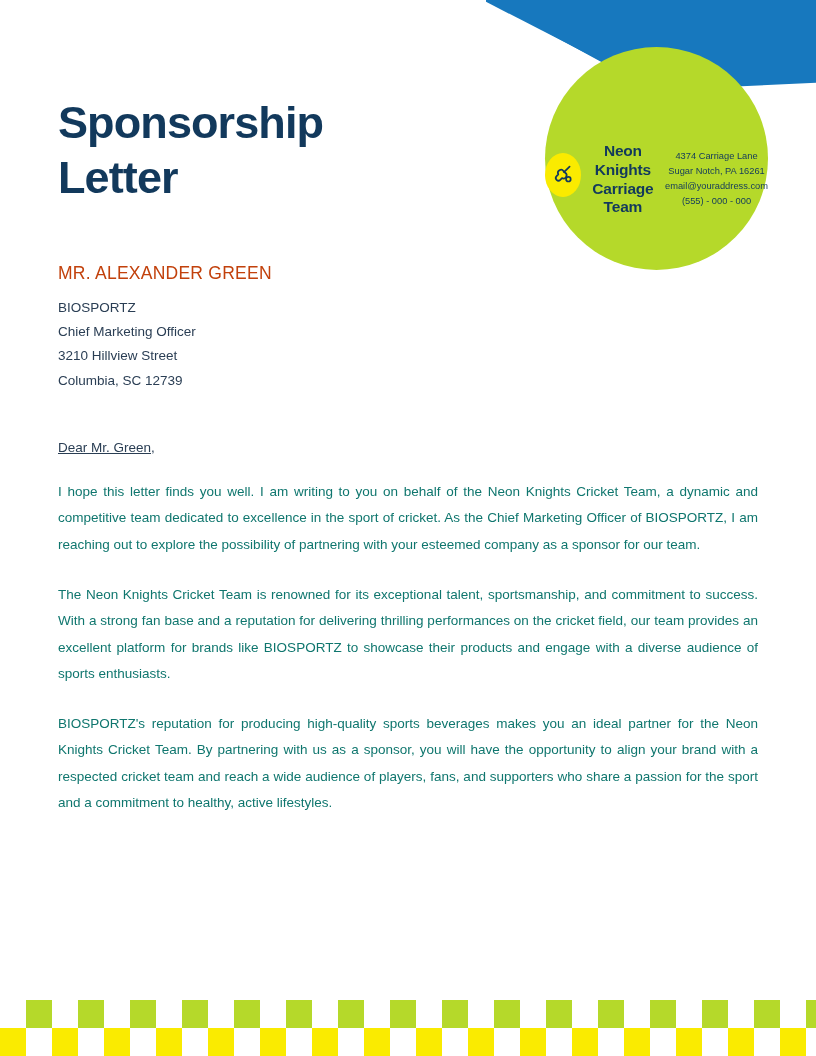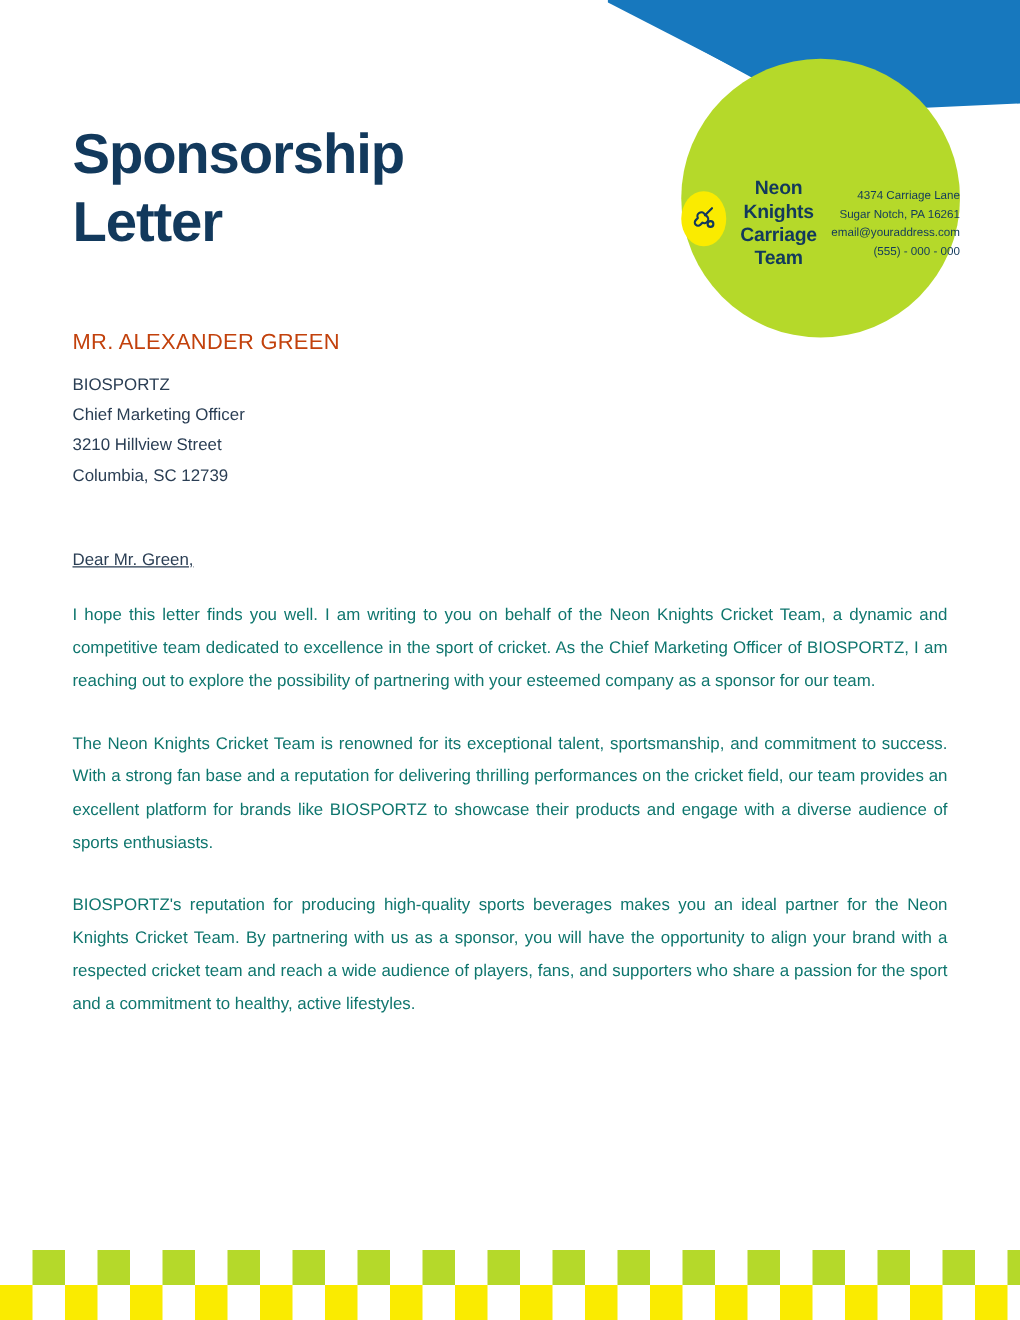--- a/index.html
+++ b/index.html
@@ -79,21 +79,21 @@
     line-height: 1.22;
     text-align: center;
     letter-spacing: -0.2px;
   }
 
   .logo-contact {
     margin-top: 8px;
     color: #12395C;
     font-size: 9.3px;
     line-height: 1.60;
-    text-align: right;
+    text-align: center;
   }
 
   
   #letter {
     position: absolute;
     left: 58px;
     top: 96px;
     width: 700px;
     z-index: 3;
   }

